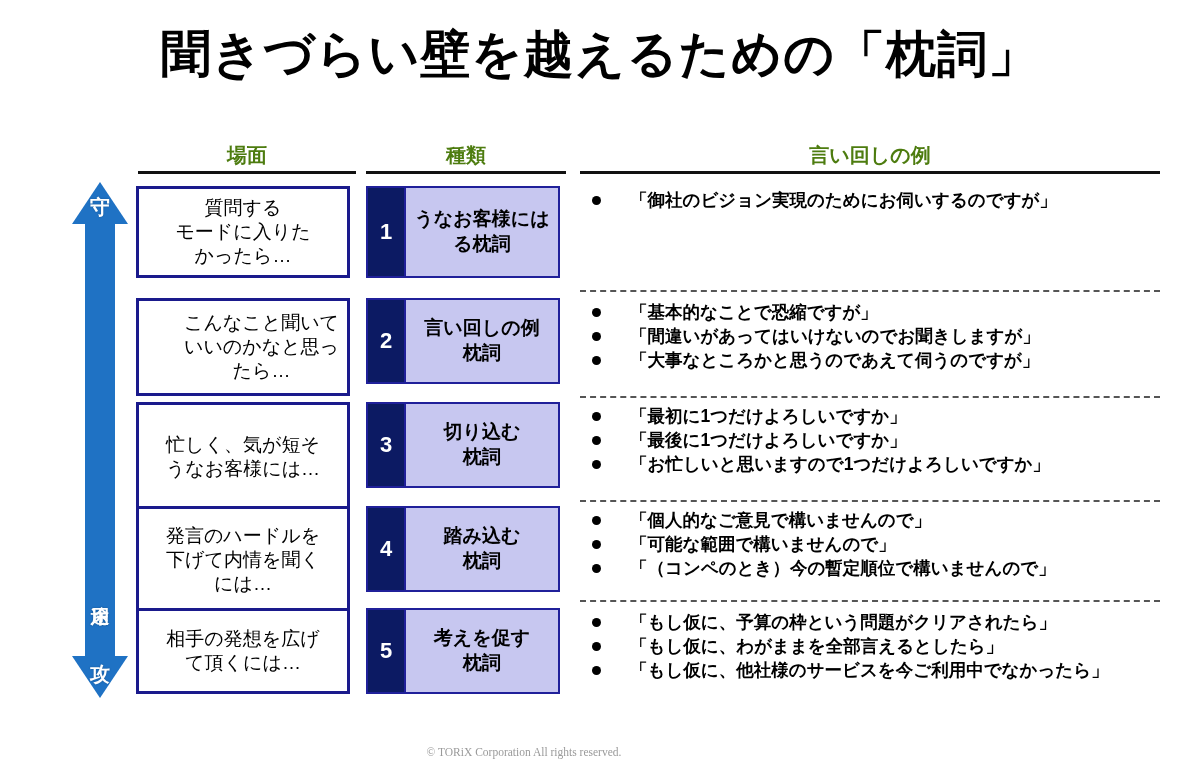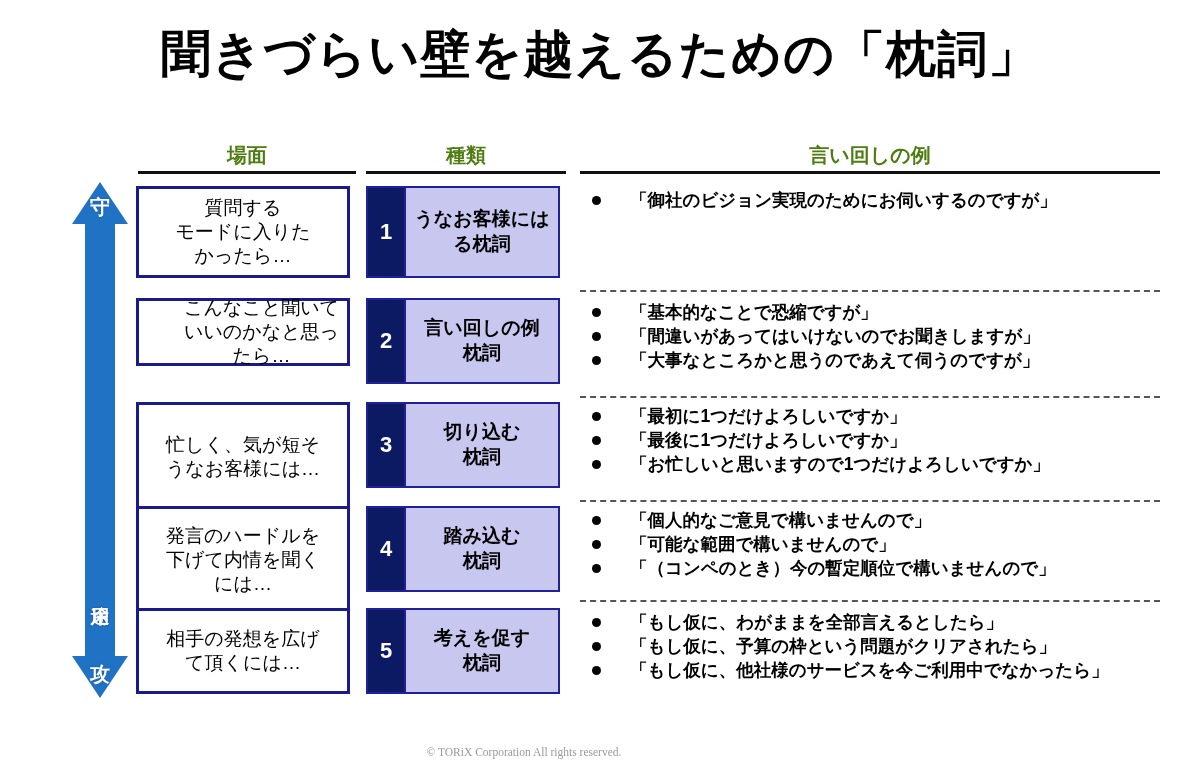--- a/index.html
+++ b/index.html
@@ -241,21 +241,21 @@
         <div class="type-box" style="height: 92px;">
           <div class="type-num">1</div>
           <div class="type-label">うなお客様には
 る枕詞</div>
         </div>
         <ul class="bullets">
           <li>「御社のビジョン実現のためにお伺いするのですが」</li>
         </ul>
       </div>
       <div class="row" style="top: 298px;">
-        <div class="scene-box" style="height: 68px; padding-left: 43px;">こんなこと聞いて
+        <div class="scene-box" style="height: 98px; padding-left: 43px;">こんなこと聞いて
 いいのかなと思っ
 たら…</div>
         <div class="type-box" style="height: 86px;">
           <div class="type-num">2</div>
           <div class="type-label">言い回しの例
 枕詞</div>
         </div>
         <ul class="bullets">
           <li>「基本的なことで恐縮ですが」</li>
           <li>「間違いがあってはいけないのでお聞きしますが」</li>
@@ -293,22 +293,22 @@
       </div>
       <div class="row" style="top: 608px;">
         <div class="scene-box" style="height: 86px;">相手の発想を広げ
 て頂くには…</div>
         <div class="type-box" style="height: 86px;">
           <div class="type-num">5</div>
           <div class="type-label">考えを促す
 枕詞</div>
         </div>
         <ul class="bullets">
+          <li>「もし仮に、予算の枠という問題がクリアされたら」</li>
           <li>「もし仮に、わがままを全部言えるとしたら」</li>
-          <li>「もし仮に、予算の枠という問題がクリアされたら」</li>
           <li>「もし仮に、他社様のサービスを今ご利用中でなかったら」</li>
         </ul>
       </div>
       <div class="row-sep" style="top: 290px;"></div>
       <div class="row-sep" style="top: 396px;"></div>
       <div class="row-sep" style="top: 500px;"></div>
       <div class="row-sep" style="top: 600px;"></div>
     </div>
 
   <div class="footer">© TORiX Corporation All rights reserved.</div>

